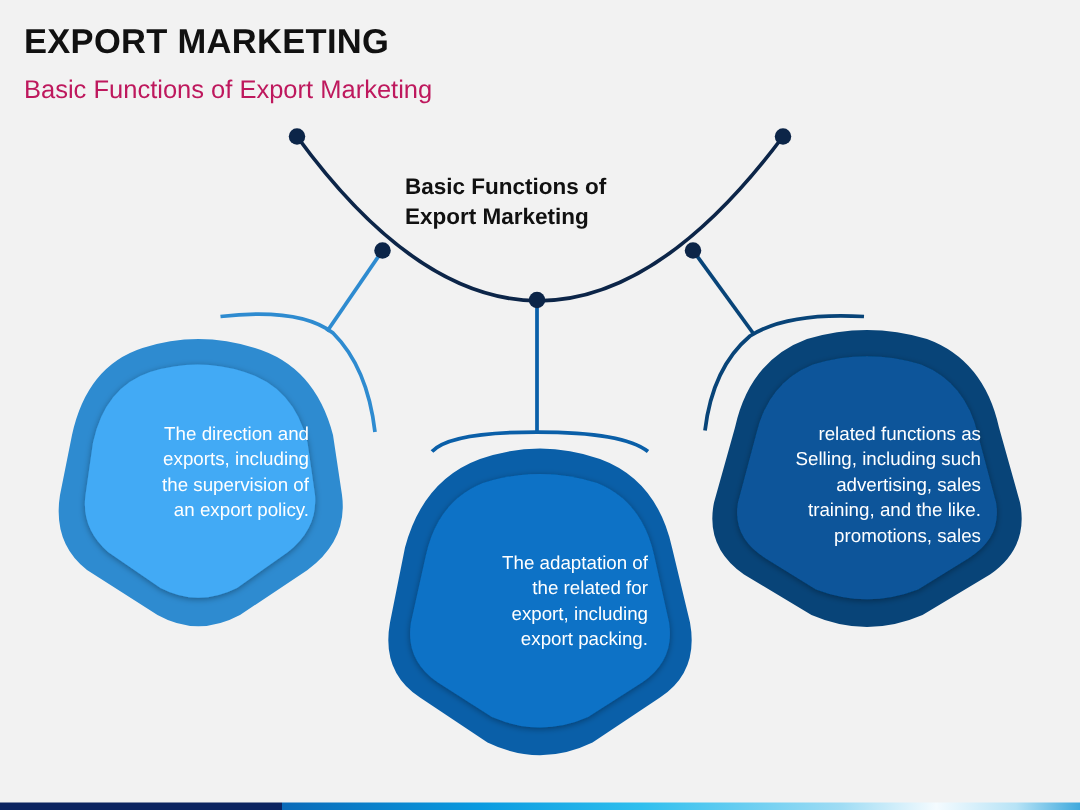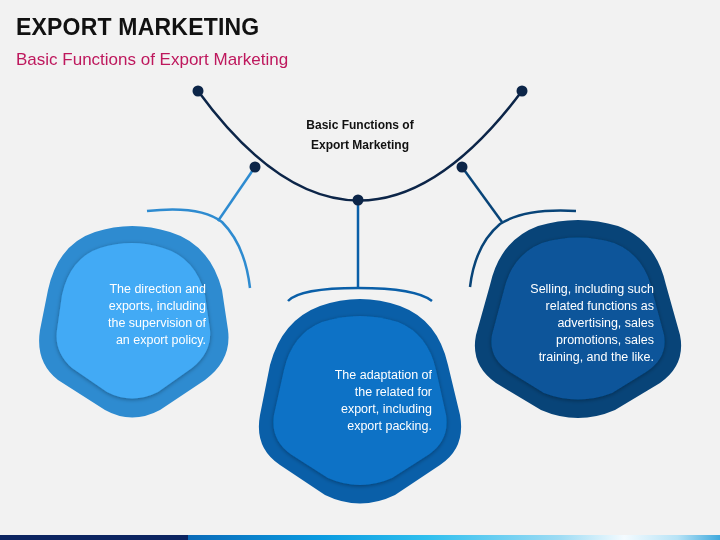--- a/index.html
+++ b/index.html
@@ -1,20 +1,20 @@
 <!DOCTYPE html>
 <html><head>
 <meta charset="utf-8">
 <style>
   html, body { margin: 0; padding: 0; }
   body { width: 720px; height: 540px; background: #f2f2f2; position: relative; overflow: hidden; font-family: "Liberation Sans", "DejaVu Sans", sans-serif; }
   .title { position: absolute; left: 16px; top: 14px; font-size: 23px; font-weight: bold; color: #111; letter-spacing: 0.2px; }
   .subtitle { position: absolute; left: 16px; top: 50px; font-size: 17px; color: #be185d; }
   svg.diagram { position: absolute; left: 0; top: 0; }
-  .center-label { position: absolute; left: 270px; top: 115px; width: 180px; text-align: center; font-size: 12px; font-weight: bold; color: #111; line-height: 20px; }
+  .center-label { position: absolute; left: 270px; top: 115px; width: 180px; text-align: left; font-size: 15px; font-weight: bold; color: #111; line-height: 20px; }
   .box-text { position: absolute; text-align: right; color: #ffffff; font-size: 12.5px; line-height: 17px; }
   .footer-bar { position: absolute; left: 0; top: 535px; width: 720px; height: 5px; display: flex; }
   .footer-dark { width: 188px; height: 100%; background: #0c2461; }
   .footer-grad { flex: 1; height: 100%; background: linear-gradient(to right, #0a6ab8 0%, #0a9be0 25%, #2fbfee 45%, #9fdcf4 70%, #f4fbff 82%, #b7e3f6 92%, #3fa9dd 100%); }
 </style>
 </head>
 <body>
 
 <div class="title">EXPORT MARKETING</div>
 <div class="subtitle">Basic Functions of Export Marketing</div>
@@ -73,23 +73,23 @@
 </div>
 
 <div class="box-text" style="left:288px; top:367px; width:144px;">
   <div>The adaptation of</div>
   <div>the related for</div>
   <div>export, including</div>
   <div>export packing.</div>
 </div>
 
 <div class="box-text" style="left:502px; top:281px; width:152px;">
+  <div>related functions as</div>
   <div>Selling, including such</div>
-  <div>related functions as</div>
   <div>advertising, sales</div>
+  <div>training, and the like.</div>
   <div>promotions, sales</div>
-  <div>training, and the like.</div>
 </div>
 
 <div class="footer-bar">
   <div class="footer-dark"></div>
   <div class="footer-grad"></div>
 </div>
 
 </body></html>

